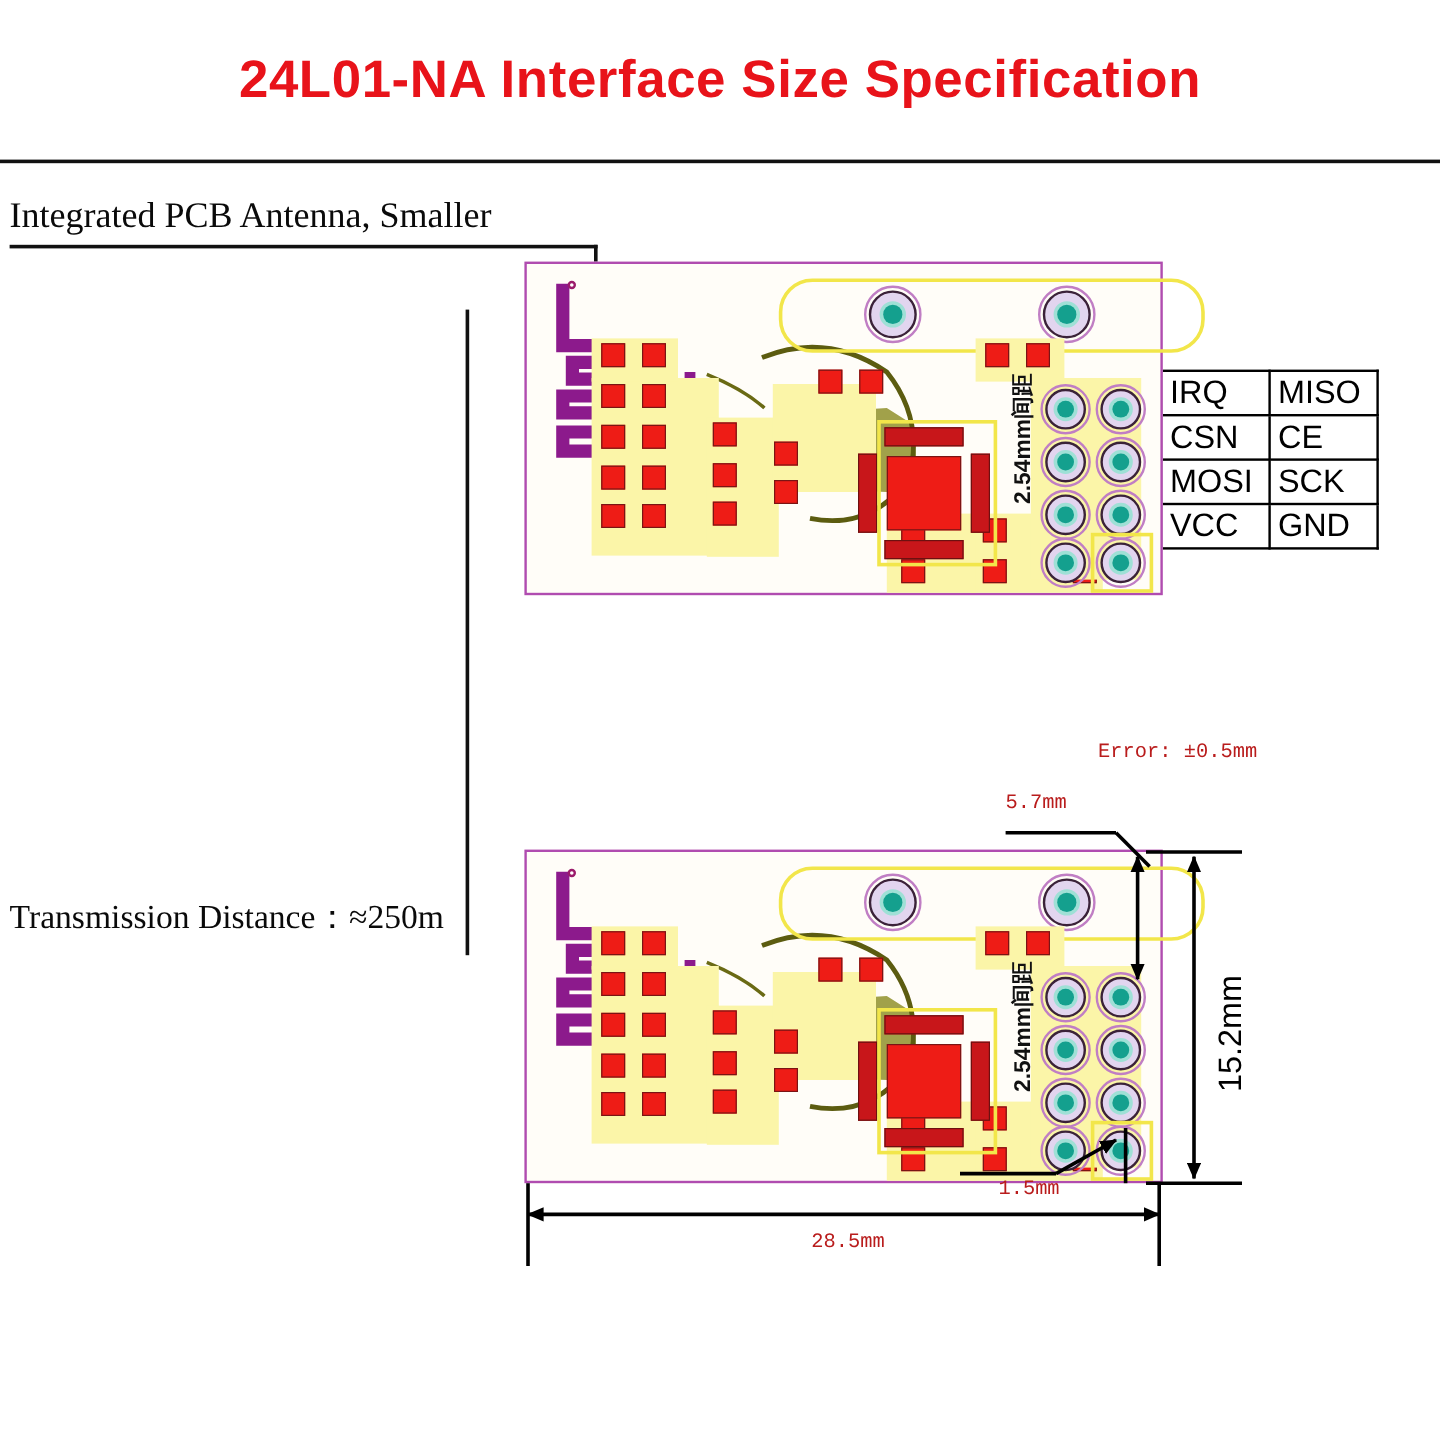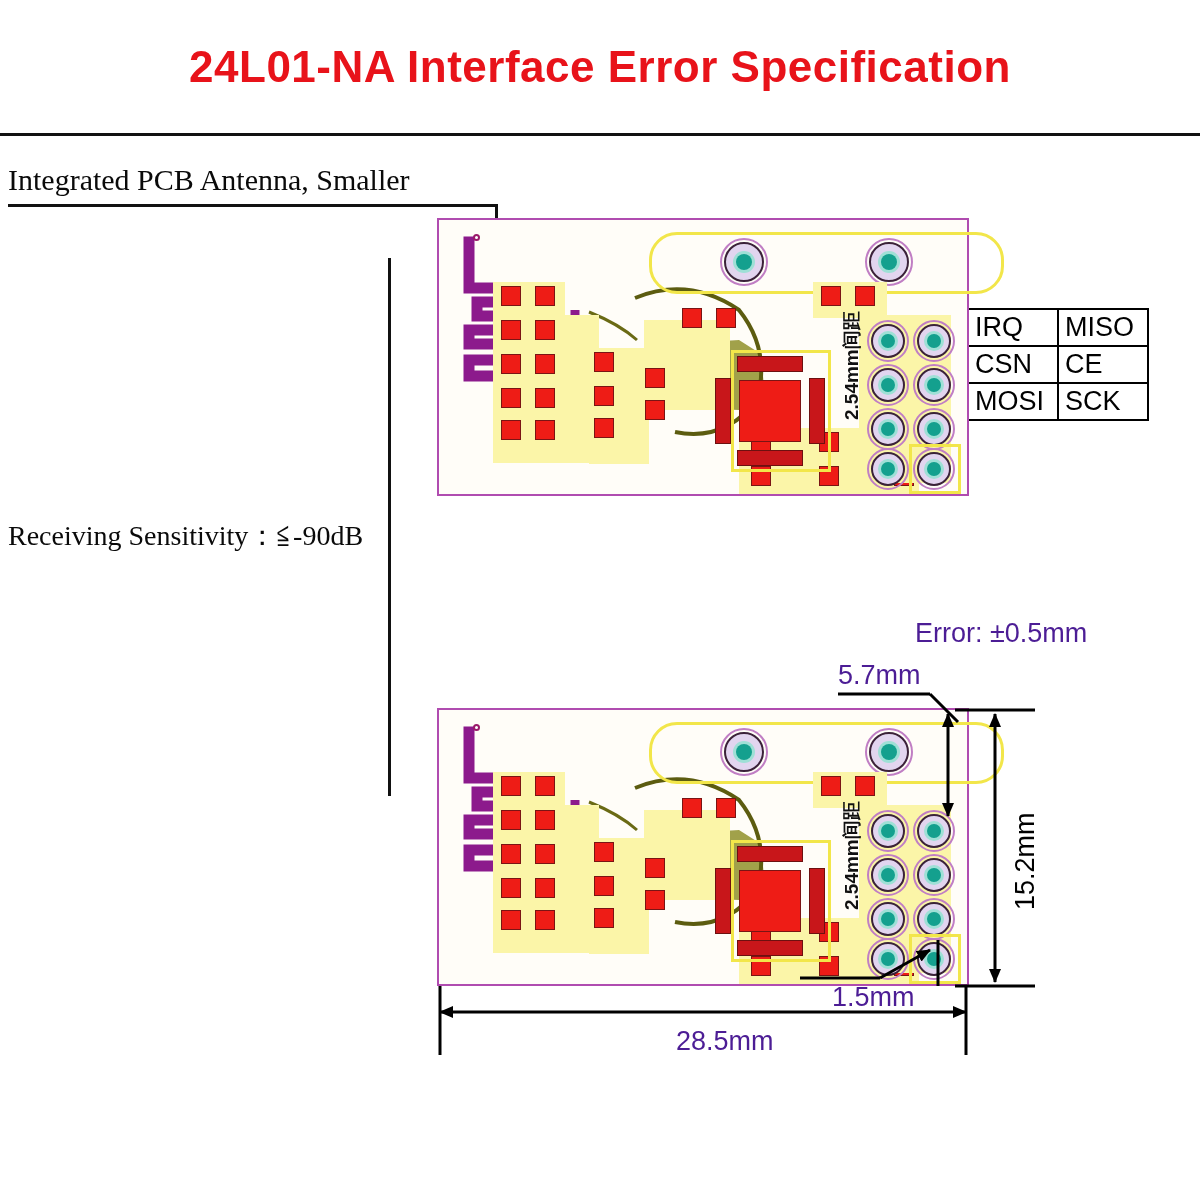--- a/index.html
+++ b/index.html
@@ -143,58 +143,62 @@
     font-family:"Liberation Sans","DejaVu Sans",sans-serif;
     font-weight:600;
   }
   .fid{
     position:absolute;width:7px;height:7px;border-radius:50%;
     border:2px solid #9b1b6b;background:#fff;box-sizing:border-box;
   }
 
   
   .dimtext{
-    position:absolute;font-size:27px;color:#4c1d95;white-space:nowrap;
-    font-family:Liberation Sans, sans-serif;
+    position:absolute;font-size:17px;color:#b91c1c;white-space:nowrap;
+    font-family:Liberation Mono, monospace;
   }
   .dimtext-v{
     position:absolute;font-size:27px;color:#000;white-space:nowrap;
     transform:rotate(-90deg);transform-origin:left top;
     font-family:"Liberation Sans","DejaVu Sans",sans-serif;
   }
 </style>
 </head>
 <body>
 
 <div id="stage">
 
-  <div class="title">24L01-NA Interface Error Specification</div>
+  <div class="title">24L01-NA Interface Size Specification</div>
   <div class="title-rule"></div>
 
   <div class="spec spec-head">Integrated PCB Antenna, Smaller</div>
   <div class="spec-head-rule"></div>
   <div class="spec-head-rule-v"></div>
 
-  <div class="spec spec-2">Receiving Sensitivity：≦-90dB</div>
+  <div class="spec spec-3">Transmission Distance：≈250m</div>
 
   <div class="spec-divider"></div>
 
   <table class="pin-table">
     <tbody>
       <tr>
         <td>IRQ</td>
         <td>MISO</td>
       </tr>
       <tr>
         <td>CSN</td>
         <td>CE</td>
       </tr>
       <tr>
         <td>MOSI</td>
         <td>SCK</td>
+      </tr>
+      <tr>
+        <td>VCC</td>
+        <td>GND</td>
       </tr>
     </tbody>
   </table>
 
   <div id="board-top" class="board" style="left:437px;top:218px;width:532px;height:278px;">
       <svg width="532" height="278" class="pcb-svg">
         <path d="M30,22 L30,68 L112,68 L112,82 L38,82 L38,96 L112,96 L112,110 L30,110 L30,124 L112,124 L112,140 L30,140 L30,156 L160,156" fill="none" stroke="#8c1a8c" stroke-width="11" stroke-linecap="square" stroke-linejoin="miter"></path>
         <path d="M136,90 L136,156" fill="none" stroke="#8c1a8c" stroke-width="9"></path>
         <path d="M238,128 Q250,118 268,122 L300,120 L322,134 L326,178 L300,190 L250,188 L236,170 Z" fill="#8a8a1e" opacity=".8"></path>
         <path d="M196,78 Q250,56 300,90 Q332,130 318,180 Q286,222 236,212" fill="none" stroke="#5c5c10" stroke-width="4"></path>

